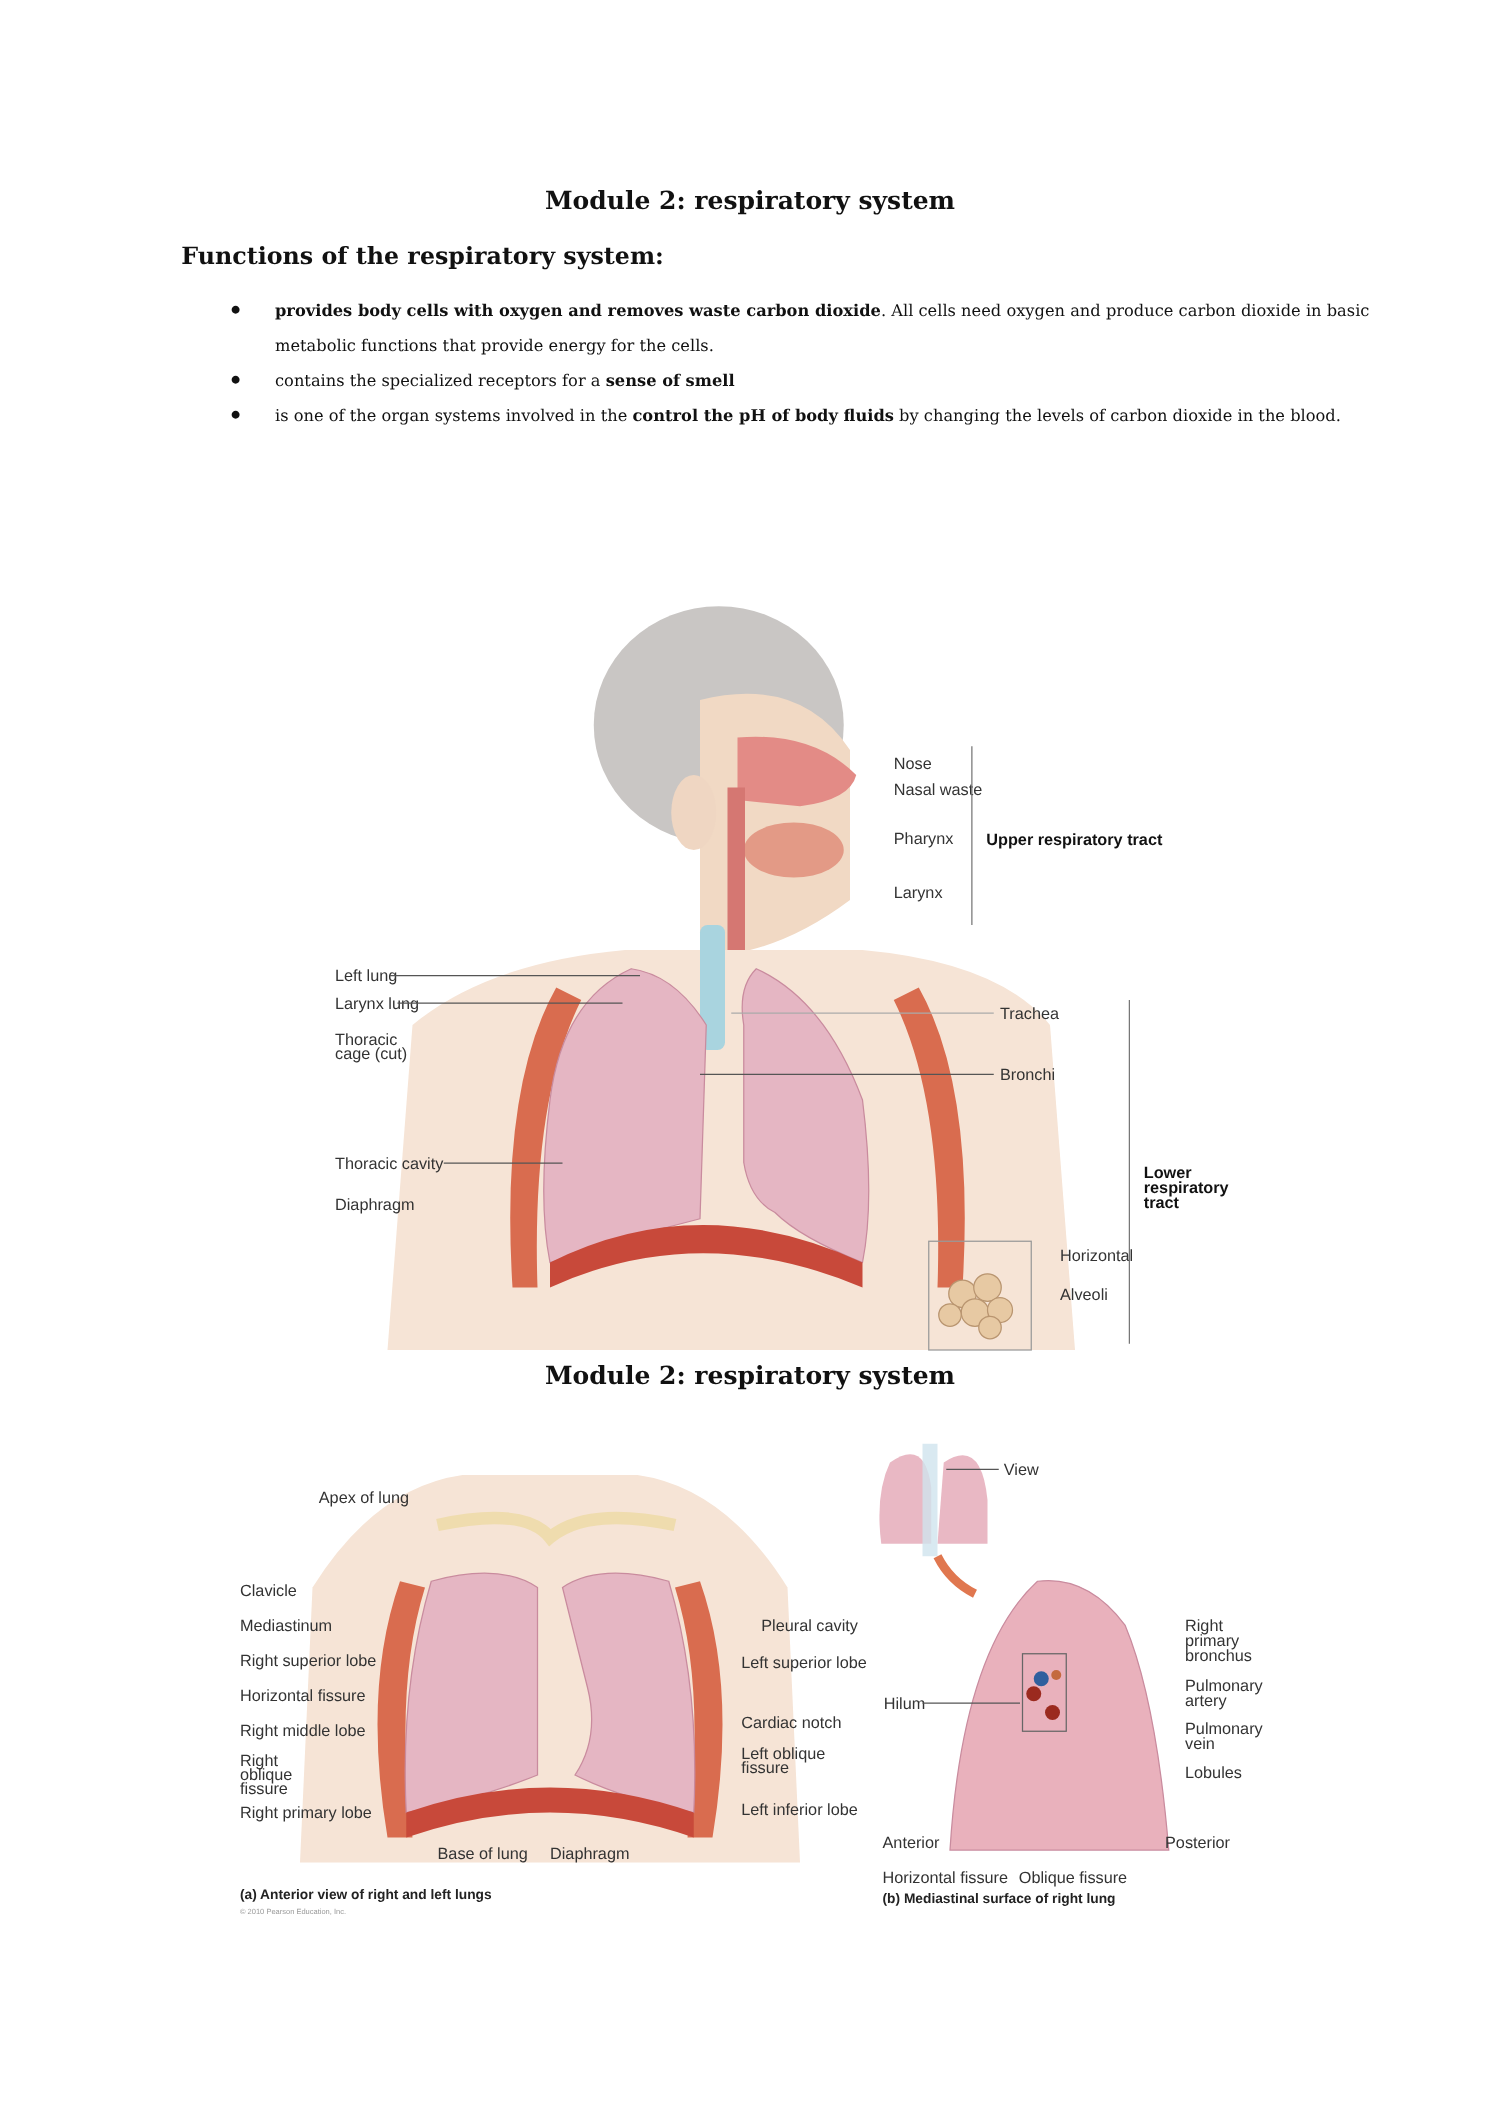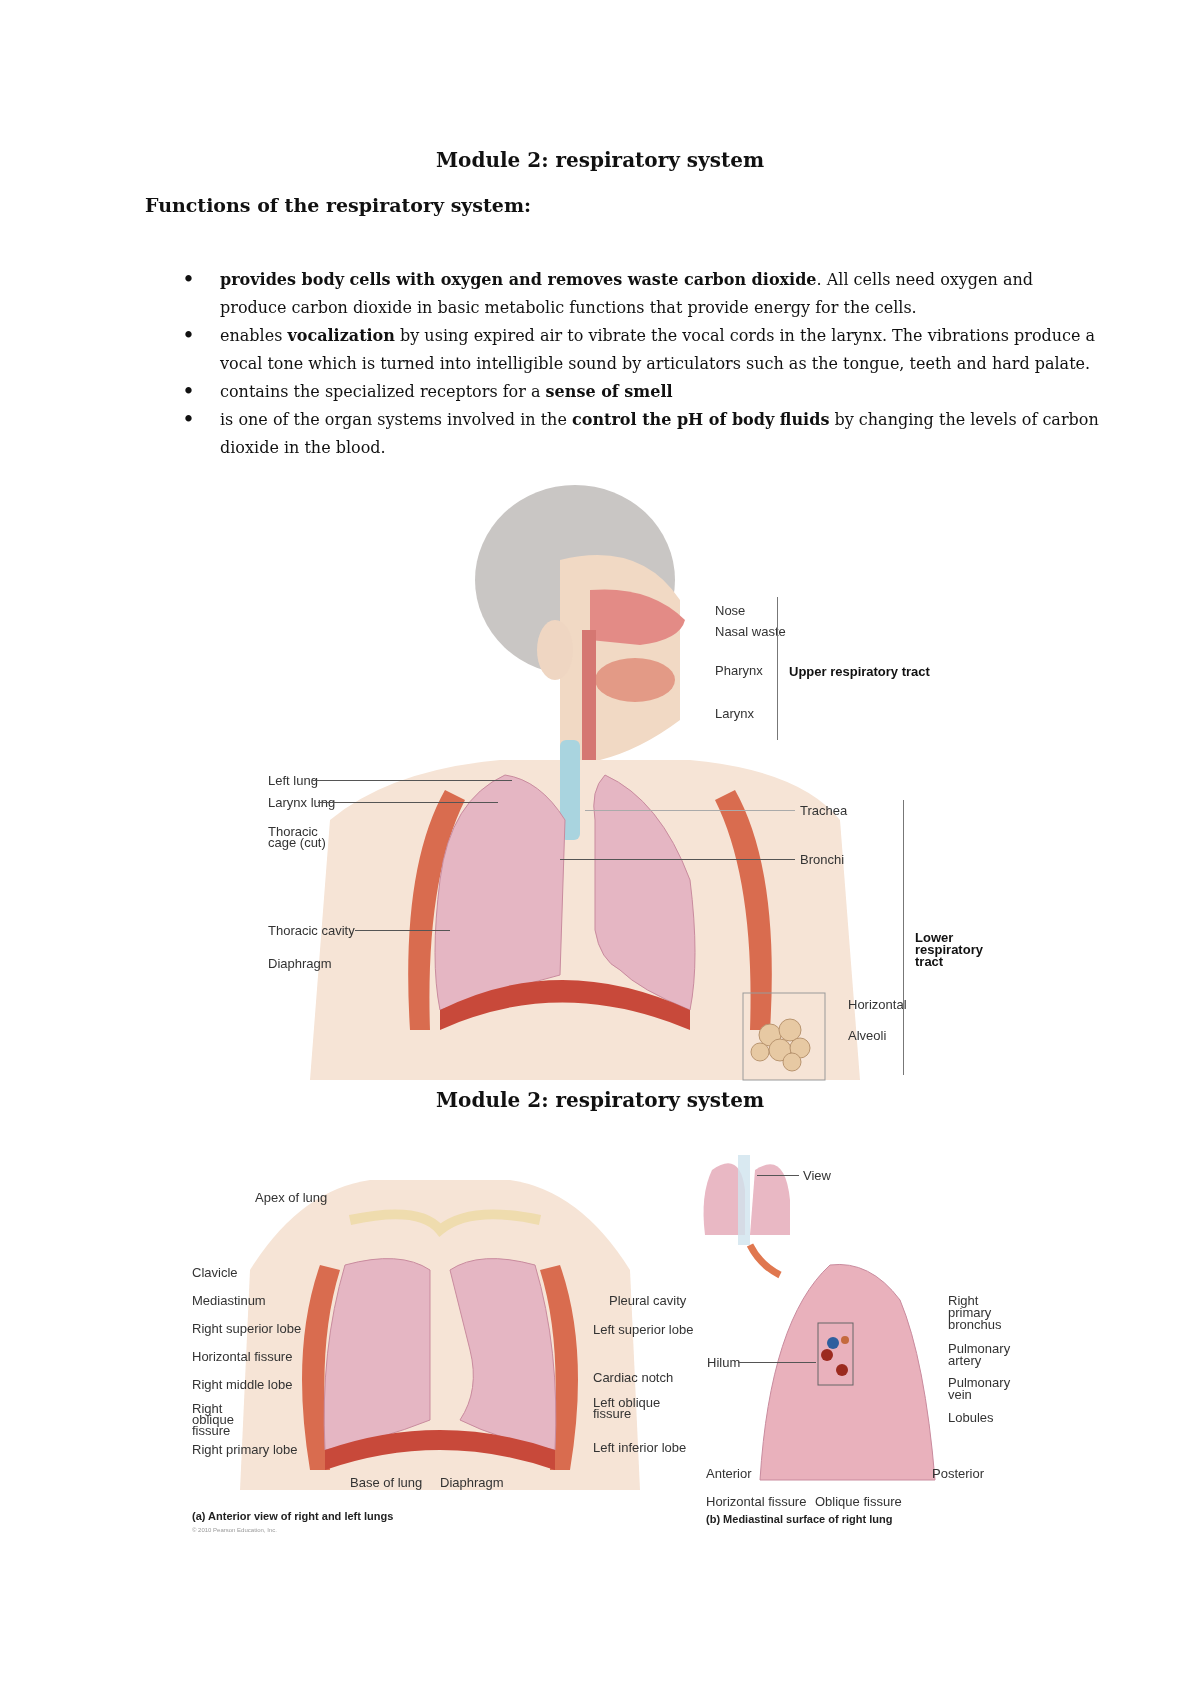--- a/index.html
+++ b/index.html
@@ -2,40 +2,39 @@
 <html><head>
 <meta charset="utf-8">
 <style>
   html, body { margin:0; padding:0; background:#fff; }
   body { width:1200px; height:1698px; position:relative; overflow:hidden;
          font-family:"DejaVu Serif", "Liberation Serif", serif; color:#111; }
   .serif { font-family:"DejaVu Serif", "Liberation Serif", serif; }
   .sans { font-family:"Liberation Sans", "DejaVu Sans", sans-serif; }
   .h-title { position:absolute; left:0; width:1200px; text-align:center; font-weight:bold; font-size:20px; }
   .h-sub { position:absolute; left:145px; font-weight:bold; font-size:19px; }
-  ul.funcs { position:absolute; left:180px; top:266px; width:880px; margin:0; padding:0 0 0 40px; font-size:16px; line-height:28px; }
+  ul.funcs { position:absolute; left:180px; top:236px; width:880px; margin:0; padding:0 0 0 40px; font-size:13px; line-height:28px; }
   ul.funcs li { list-style:none; position:relative; }
   ul.funcs li::before { content:"\2022"; position:absolute; left:-38px; top:0; font-size:22px; }
   .lbl { position:absolute; font-size:13px; color:#333; white-space:nowrap; }
   .lbl.b { font-weight:bold; color:#111; }
   .line { position:absolute; height:1px; background:#555; }
   .vline { position:absolute; width:1px; background:#777; }
   .fig { position:absolute; }
   .caption { position:absolute; font-size:11px; font-weight:bold; color:#222; }
   .credit { position:absolute; font-size:6px; color:#999; }
 </style>
 </head>
 <body>
 
 <div class="h-title serif" style="top:148px;">Module 2: respiratory system</div>
 <div class="h-sub serif" style="top:194px;">Functions of the respiratory system:</div>
 
 <ul class="funcs serif">
   <li><b>provides body cells with oxygen and removes waste carbon dioxide</b><span>. All cells need oxygen and produce carbon dioxide in basic metabolic functions that provide energy for the cells.</span></li>
-  <li><span>enables </span><b>vocalization</b><span> by using expired air to vibrate the vocal cords in the larynx. The vibrations produce a vocal tone which is turned into intelligible sound by articulators such as the tongue, teeth and hard palate.</span></li>
   <li><span>contains the specialized receptors for a </span><b>sense of smell</b></li>
   <li><span>is one of the organ systems involved in the </span><b>control the pH of body fluids</b><span> by changing the levels of carbon dioxide in the blood.</span></li>
 </ul>
 
 <div class="fig" style="left:0;top:0;width:1200px;height:1698px;pointer-events:none;">
   <svg width="1200" height="1698" style="position:absolute;left:0;top:0;">
 
     <ellipse cx="575" cy="580" rx="100" ry="95" fill="#c9c6c4"></ellipse>
     <path d="M560 560 Q640 540 680 600 L680 720 Q640 750 600 760 L580 800 L560 800 Z" fill="#f1d9c4"></path>
     <ellipse cx="555" cy="650" rx="18" ry="30" fill="#efd6c2"></ellipse>

